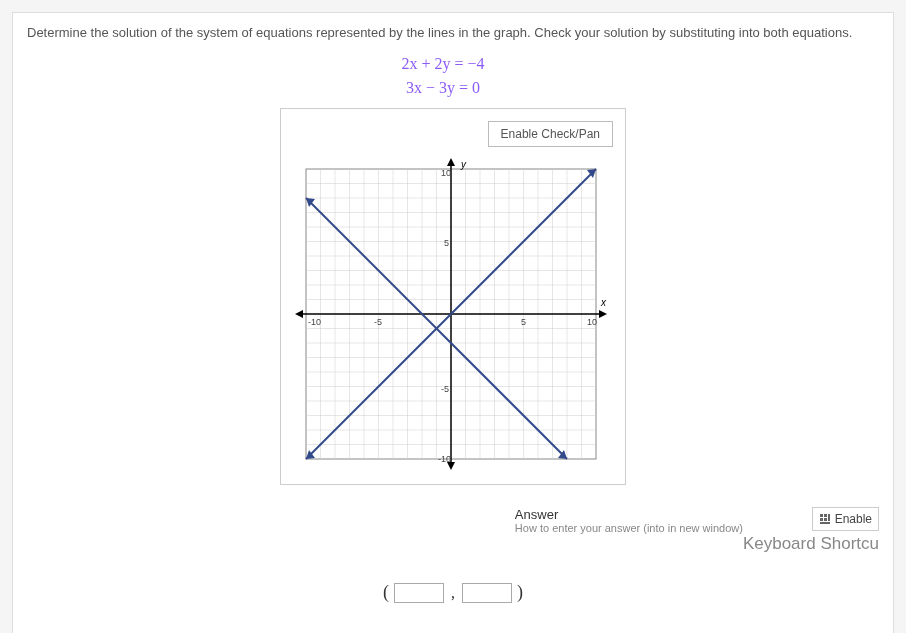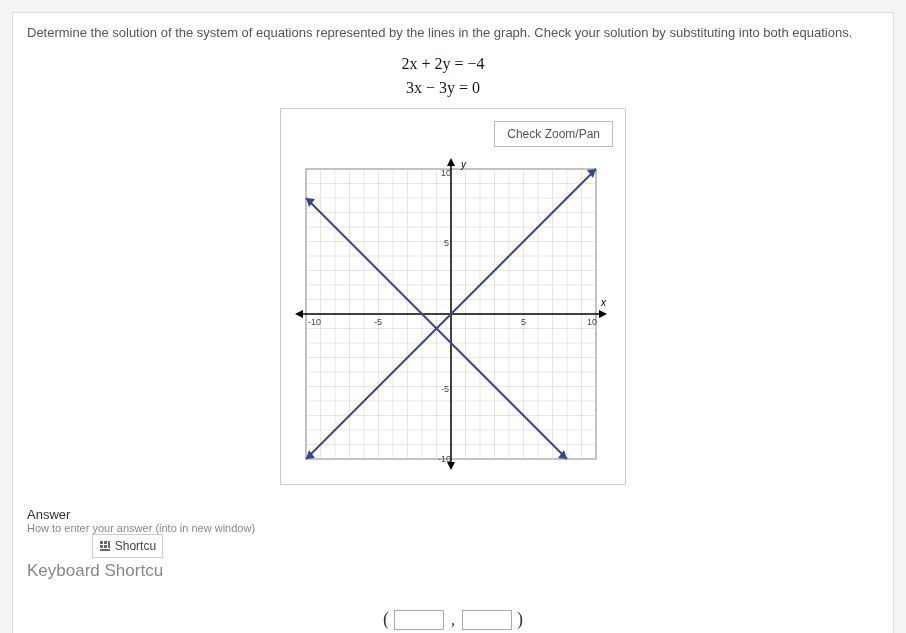--- a/index.html
+++ b/index.html
@@ -26,21 +26,21 @@
     }
     .question-text {
       font-size: 13px;
       color: #555;
       margin-bottom: 12px;
     }
     .equations {
       text-align: center;
       font-family: 'Times New Roman', serif;
       font-size: 16px;
-      color: #0f172a;
+      color: #8b5cf6;
       margin-bottom: 8px;
       line-height: 1.5;
     }
     .equations .eq {
       display: block;
       margin-left: -20px;
     }
     .graph-wrapper {
       width: 346px;
       margin: 0 auto;
@@ -64,21 +64,20 @@
       width: 320px;
       height: 320px;
       margin-top: 35px;
       position: relative;
     }
     .answer-section {
       display: flex;
       justify-content: flex-end;
       align-items: flex-start;
       margin-top: 22px;
-      flex-direction: column;
     }
     .answer-left {
       font-size: 12px;
     }
     .answer-title {
       color: #333;
       font-size: 13px;
       font-weight: normal;
     }
     .answer-help {
@@ -141,21 +140,21 @@
 <div class="container">
 
   <div class="question-text">Determine the solution of the system of equations represented by the lines in the graph. Check your solution by substituting into both equations.</div>
 
   <div class="equations">
     <span class="eq">2x + 2y = −4</span>
     <span class="eq">3x − 3y = 0</span>
   </div>
 
   <div class="graph-wrapper">
-    <button class="zoom-btn">Check Zoom/Pan</button>
+    <button class="zoom-btn">Enable Check/Pan</button>
     <div class="graph-area">
       <svg width="320" height="320" viewBox="0 0 320 320">
 
         <rect x="15" y="15" width="290" height="290" fill="#fff" stroke="#888" stroke-width="1"></rect>
         <g stroke="#ccc" stroke-width="0.5">
 
           <line x1="29.5" y1="15" x2="29.5" y2="305"></line>
             <line x1="44" y1="15" x2="44" y2="305"></line>
           <line x1="58.5" y1="15" x2="58.5" y2="305"></line>
             <line x1="73" y1="15" x2="73" y2="305"></line>
@@ -234,21 +233,21 @@
         <span class="keypad-icon">
           <svg width="12" height="12" viewBox="0 0 12 12">
               <rect x="1" y="1" width="3" height="3" fill="#666"></rect>
               <rect x="5" y="1" width="3" height="3" fill="#666"></rect>
               <rect x="1" y="5" width="3" height="3" fill="#666"></rect>
               <rect x="5" y="5" width="3" height="3" fill="#666"></rect>
               <rect x="9" y="1" width="2" height="7" fill="#666"></rect>
               <rect x="1" y="9" width="10" height="2" fill="#666"></rect>
             </svg>
         </span>
-        <span>Shortcu</span>
+        <span>Enable</span>
       </button>
       <div class="shortcut-text">Keyboard Shortcu</div>
     </div>
   </div>
 
   <div class="input-row">
     <span class="paren">(</span>
     <span class="input-box"></span>
     <span class="comma">,</span>
     <span class="input-box"></span>

